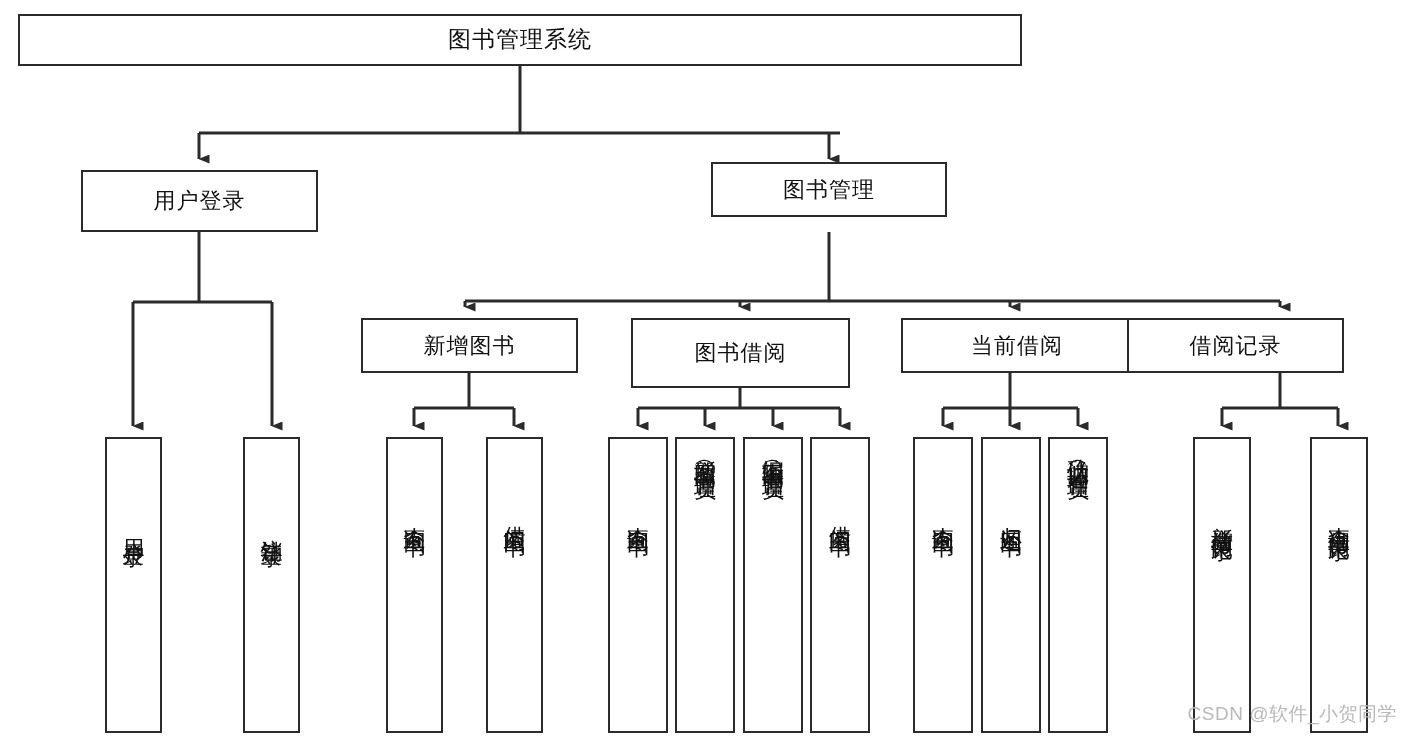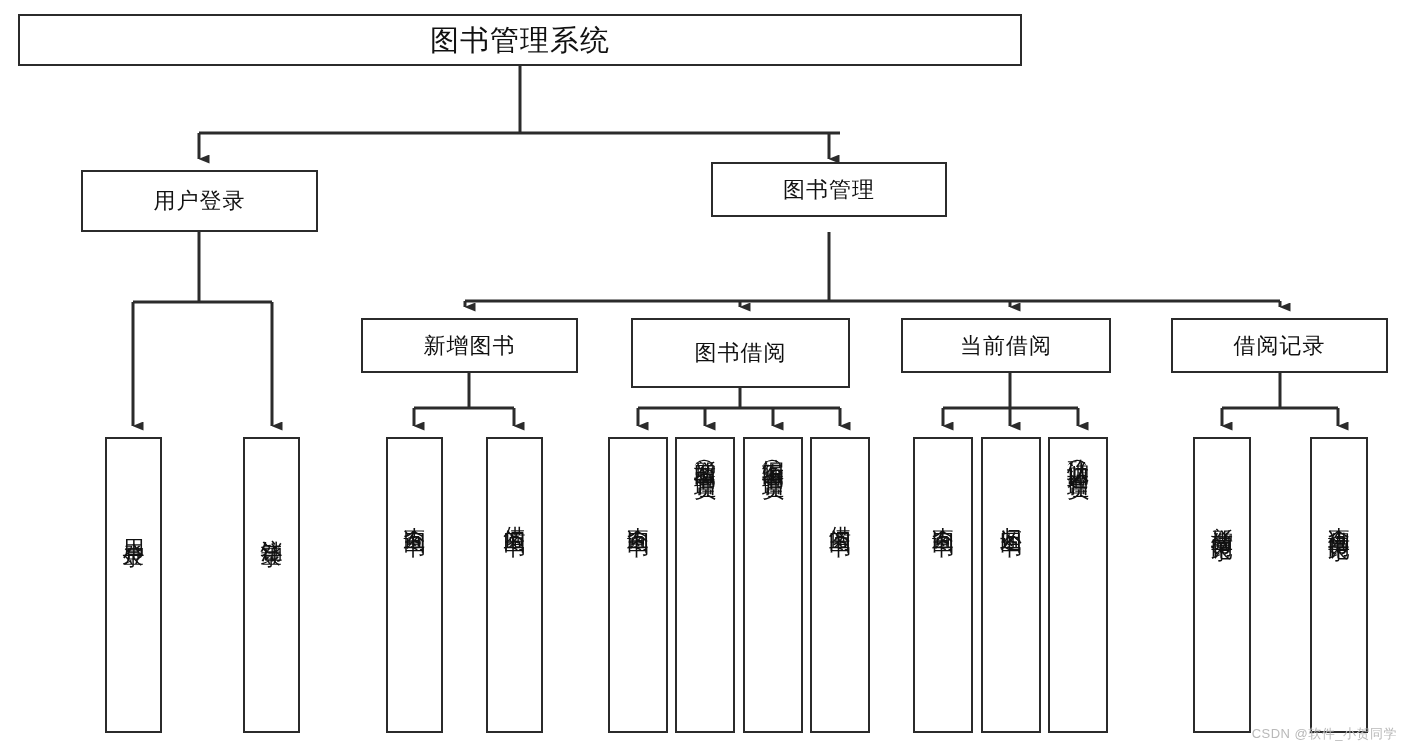--- a/index.html
+++ b/index.html
@@ -41,21 +41,21 @@
     line-height: 1.18;
     color: #111111;
   }
   
   .node.h .lbl {
     font-size: 22px;
     letter-spacing: 1px;
     white-space: nowrap;
   }
   .node.root .lbl {
-    font-size: 29px;
+    font-size: 23px;
   }
   
   .node.v {
     align-items: flex-start;
     padding-top: 0;
   }
   .node.v .lbl {
     writing-mode: vertical-rl;
     text-orientation: upright;
     font-size: 22px;
@@ -70,22 +70,22 @@
   }
   .node.v.mid .lbl {
     padding-top: 70px;
   }
   .node.v.low .lbl {
     padding-top: 82px;
   }
   .watermark {
     position: absolute;
     right: 8px;
-    bottom: 4px;
-    font-size: 13px;
+    bottom: 20px;
+    font-size: 19px;
     color: #b9b9b9;
     white-space: nowrap;
     letter-spacing: 0.5px;
   }
 </style>
 </head>
 <body>
 
 <div id="canvas">
 
@@ -149,24 +149,24 @@
   <div class="node h" style="left:711px; top:162px; width:236px; height:55px;">
     <span class="lbl">图书管理</span>
   </div>
 
   <div class="node h" style="left:361px; top:318px; width:217px; height:55px;">
     <span class="lbl">新增图书</span>
   </div>
   <div class="node h" style="left:631px; top:318px; width:219px; height:70px;">
     <span class="lbl">图书借阅</span>
   </div>
-  <div class="node h" style="left:901px; top:318px; width:210px; height:55px;">
+  <div class="node h" style="left:901px; top:318px; width:232px; height:55px;">
     <span class="lbl">当前借阅</span>
   </div>
-  <div class="node h" style="left:1171px; top:318px; width:217px; height:55px;">
+  <div class="node h" style="left:1127px; top:318px; width:217px; height:55px;">
     <span class="lbl">借阅记录</span>
   </div>
 
   <div class="node v low" style="left:105px; top:437px; width:57px; height:296px;">
     <span class="lbl">用户登录</span>
   </div>
   <div class="node v low" style="left:243px; top:437px; width:57px; height:296px;">
     <span class="lbl">注销登录</span>
   </div>
 

